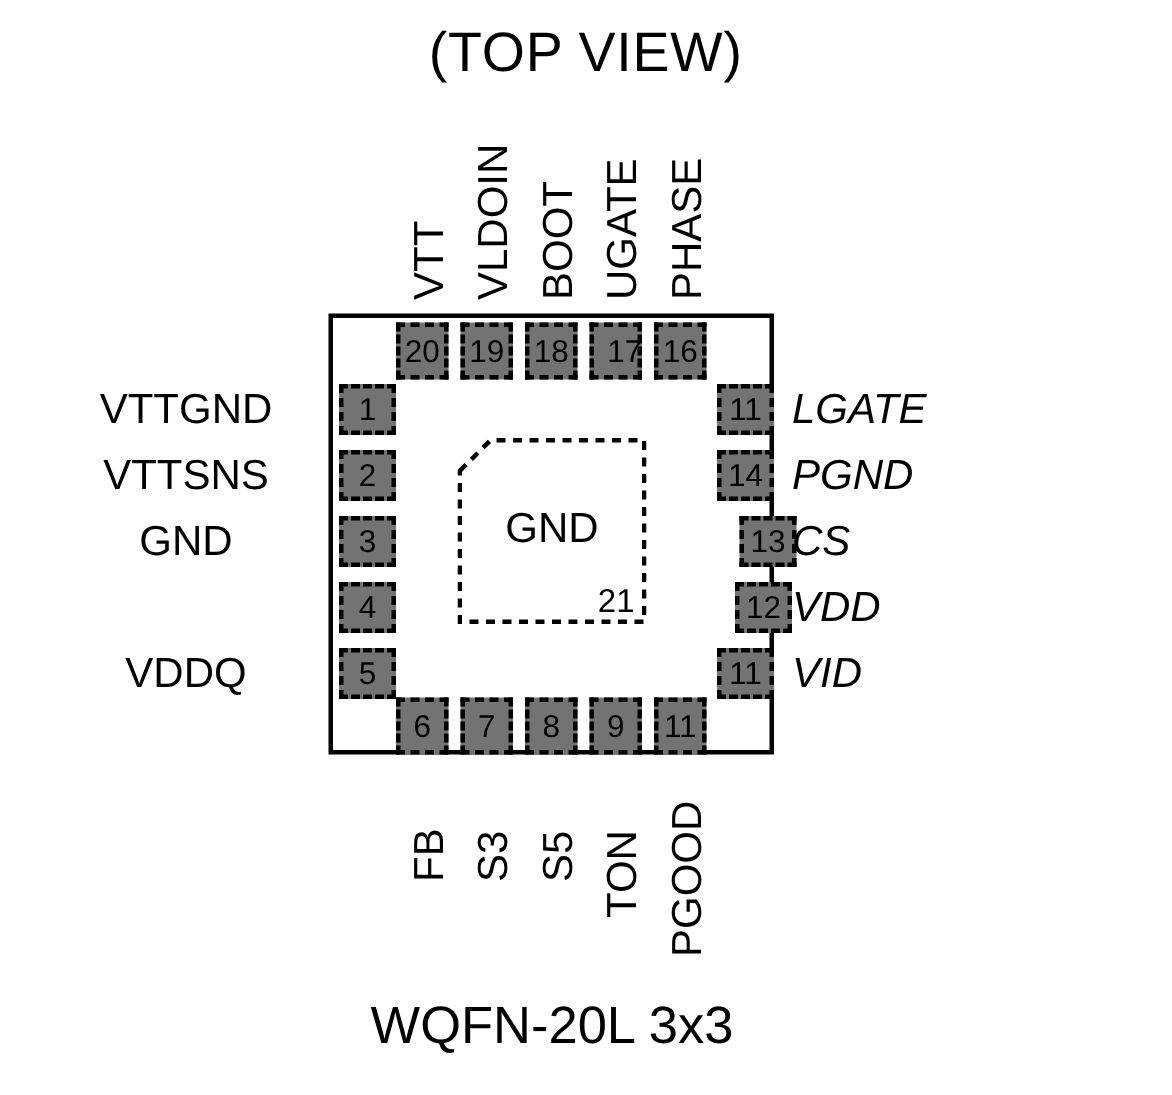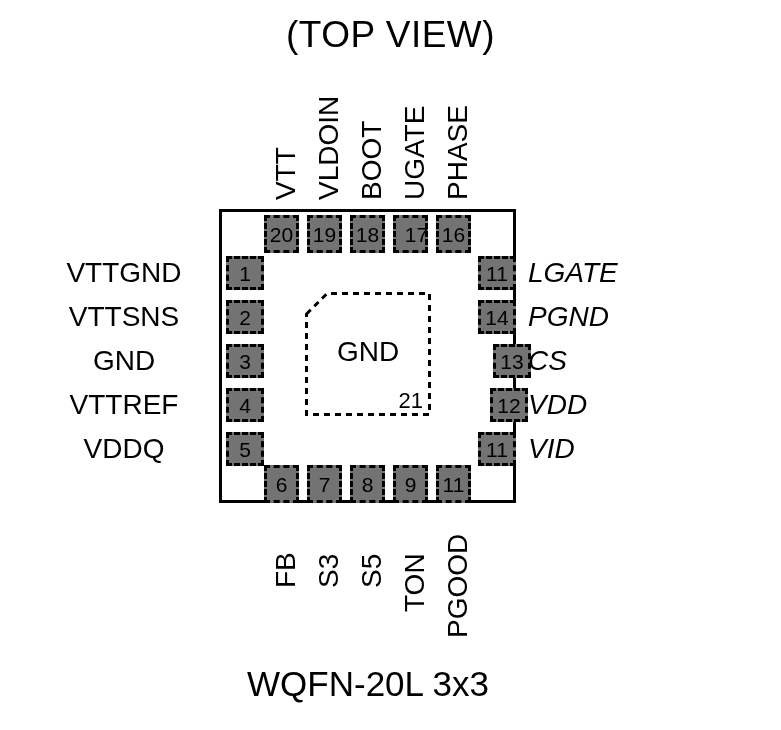--- a/index.html
+++ b/index.html
@@ -153,21 +153,20 @@
 
   <div class="pad side-left" style="left:226px; top:256px;">1</div>
   <div class="pad side-left" style="left:226px; top:300px;">2</div>
   <div class="pad side-left" style="left:226px; top:344px;">3</div>
   <div class="pad side-left" style="left:226px; top:388px;">4</div>
   <div class="pad side-left" style="left:226px; top:432px;">5</div>
 
   <div class="pin-label left" style="left:40px; top:273px; width:168px;">VTTGND</div>
   <div class="pin-label left" style="left:40px; top:317px; width:168px;">VTTSNS</div>
   <div class="pin-label left" style="left:40px; top:361px; width:168px;">GND</div>
-  <div class="pin-label left" style="left:40px; top:405px; width:168px;">VTTREF</div>
   <div class="pin-label left" style="left:40px; top:449px; width:168px;">VDDQ</div>
 
   <div class="pad side-right" style="left:478px; top:256px;">11</div>
   <div class="pad side-right" style="left:478px; top:300px;">14</div>
   <div class="pad side-right" style="left:460px; top:344px;margin-left:33px;">13</div>
   <div class="pad side-right" style="left:490px; top:388px;">12</div>
   <div class="pad side-right" style="left:478px; top:432px;">11</div>
 
   <div class="pin-label right" style="left:528px; top:273px;">LGATE</div>
   <div class="pin-label right" style="left:528px; top:317px;">PGND</div>

